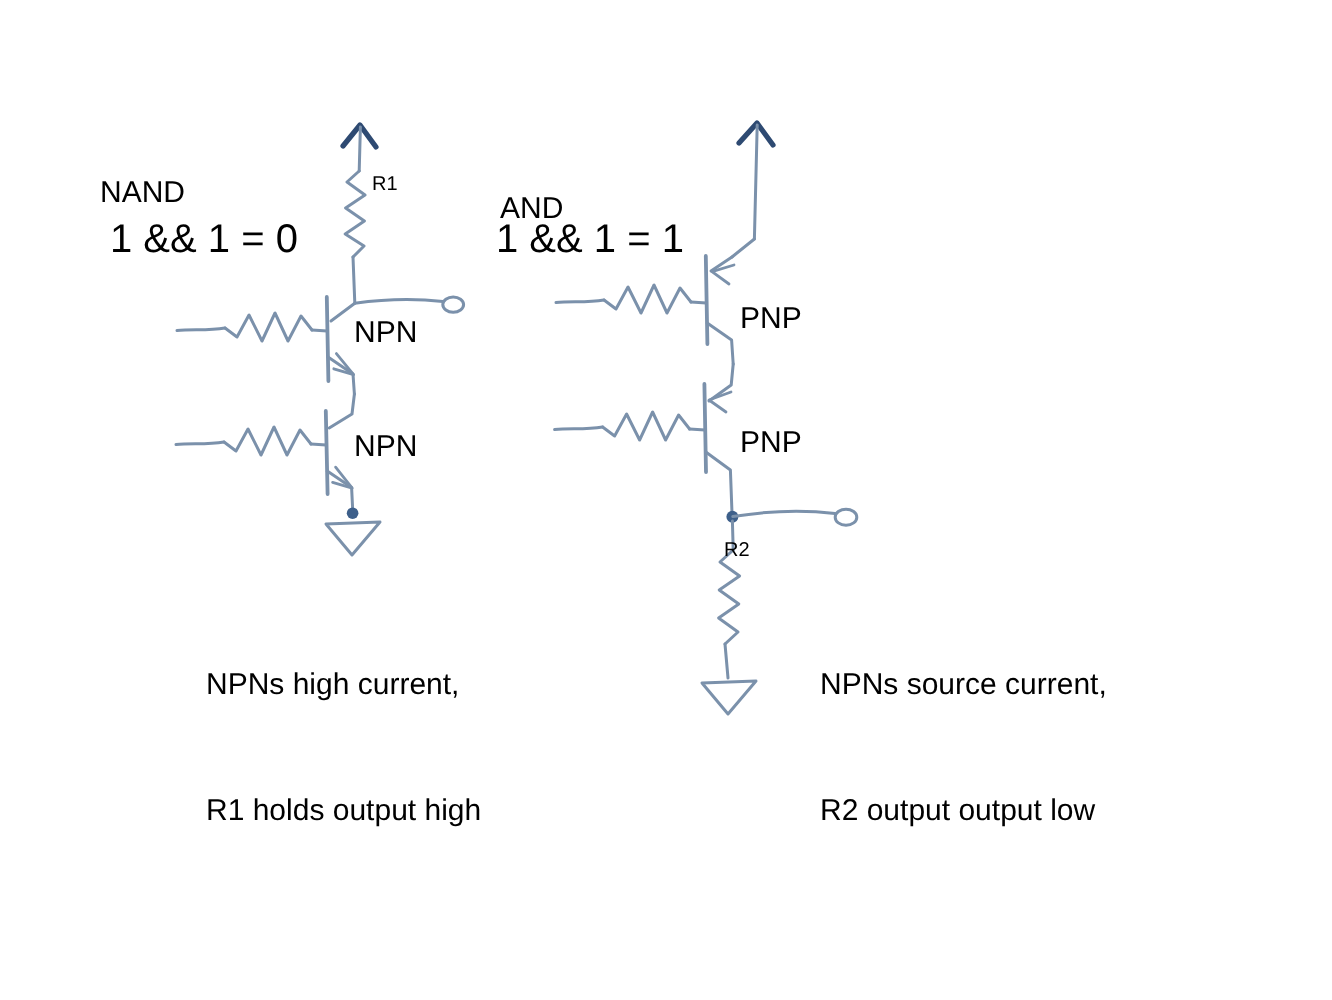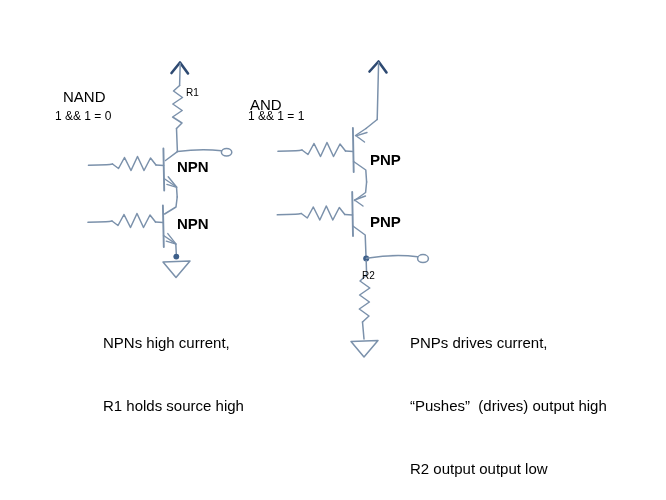--- a/index.html
+++ b/index.html
@@ -27,36 +27,35 @@
     position: absolute;
     color: #000000;
     font-family: "Liberation Sans", sans-serif;
     white-space: pre;
     line-height: 1.0;
   }
   .gate-title {
     font-size: 15px;
   }
   .gate-expr {
-    font-size: 12px;
+    font-size: 20px;
   }
   .dev-label {
     font-size: 15px;
-    font-weight: bold;
   }
   .res-label {
     font-size: 10px;
   }
   .note {
     font-size: 15px;
     line-height: 21px;
   }
 
   
-  #nand-title   { left: 63px;  top: 89px; }
+  #nand-title   { left: 50px;  top: 89px; }
   #nand-expr    { left: 55px;  top: 110px; }
   #and-title    { left: 250px; top: 97px; }
   #and-expr     { left: 248px; top: 110px; }
 
   #label-r1     { left: 186px; top: 88px; }
   #label-r2     { left: 362px; top: 271px; }
 
   #label-npn-1  { left: 177px; top: 159px; }
   #label-npn-2  { left: 177px; top: 216px; }
   #label-pnp-1  { left: 370px; top: 152px; }
@@ -166,24 +165,23 @@
   <div class="txt res-label" id="label-r2">R2</div>
 
   <div class="txt dev-label" id="label-npn-1">NPN</div>
   <div class="txt dev-label" id="label-npn-2">NPN</div>
 
   <div class="txt dev-label" id="label-pnp-1">PNP</div>
   <div class="txt dev-label" id="label-pnp-2">PNP</div>
 
   <div class="txt note" id="note-left">
     <div>NPNs high current,</div>
-    <div>R1 holds source high</div>
+    <div>R1 holds output high</div>
     
   </div>
 
   <div class="txt note" id="note-right">
-    <div>PNPs drives current,</div>
-    <div>“Pushes”  (drives) output high</div>
+    <div>NPNs source current,</div>
     <div>R2 output output low</div>
     
   </div>
 
 </div>
 
 </body></html>

